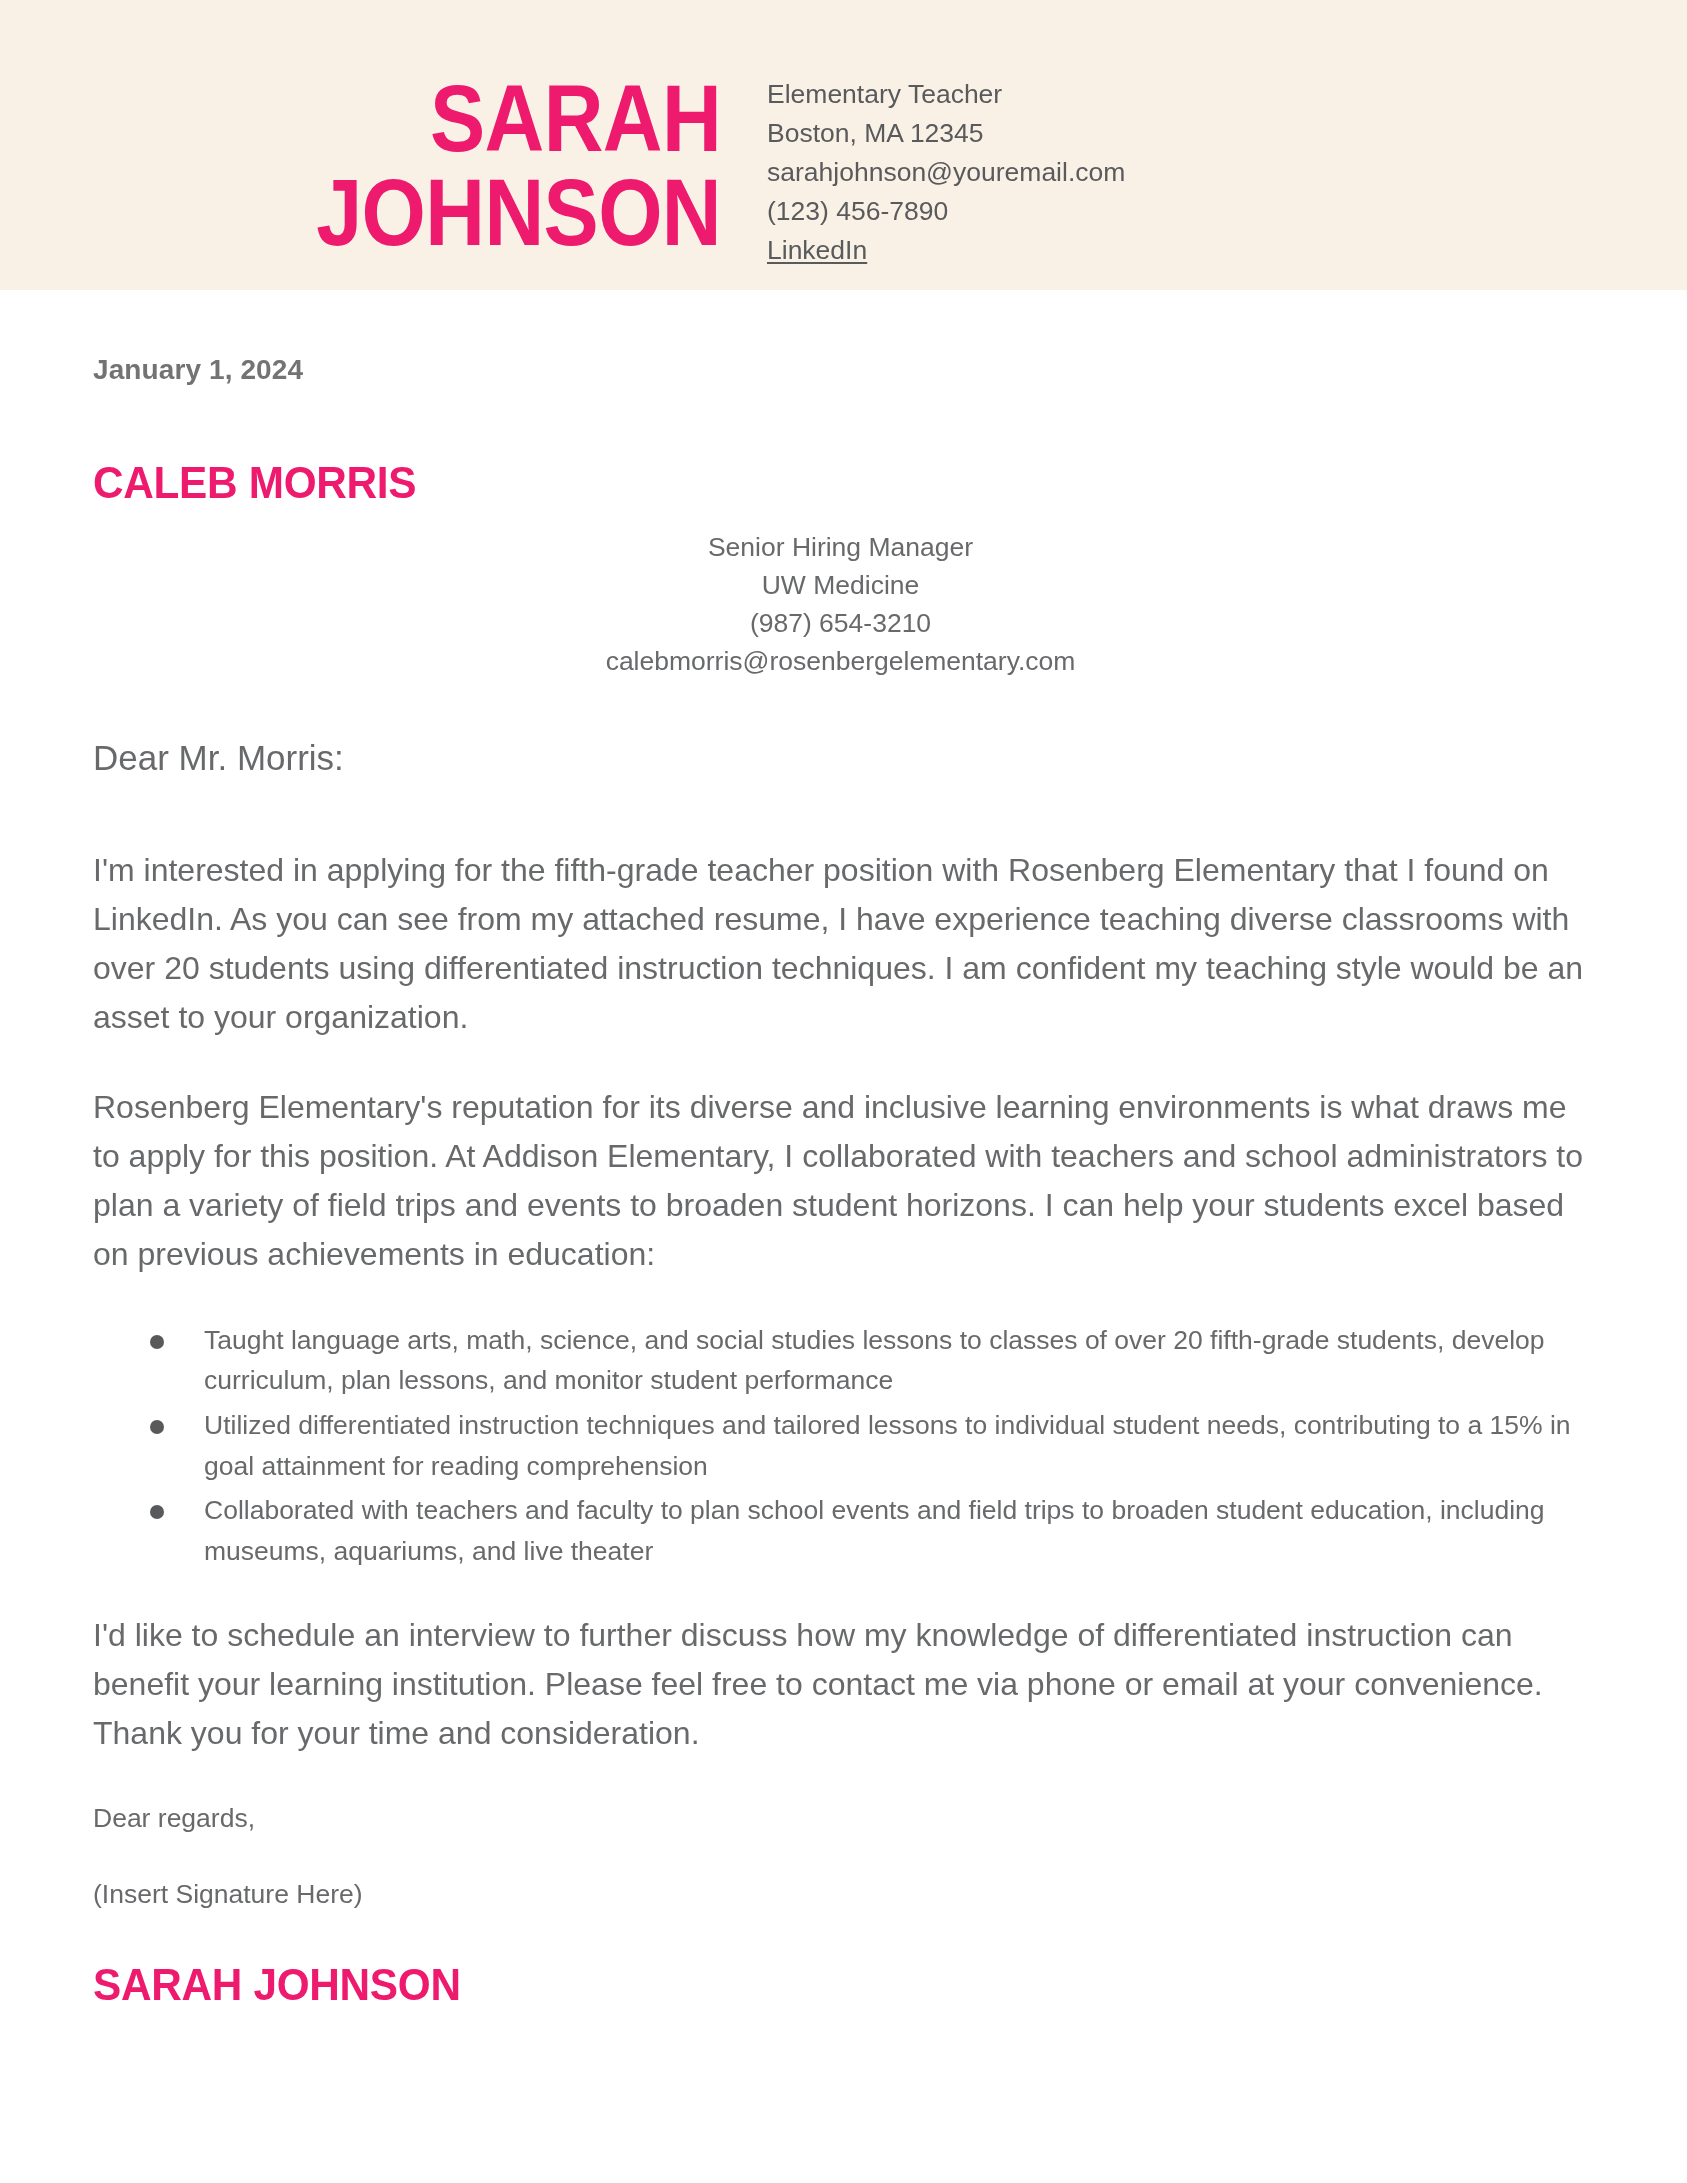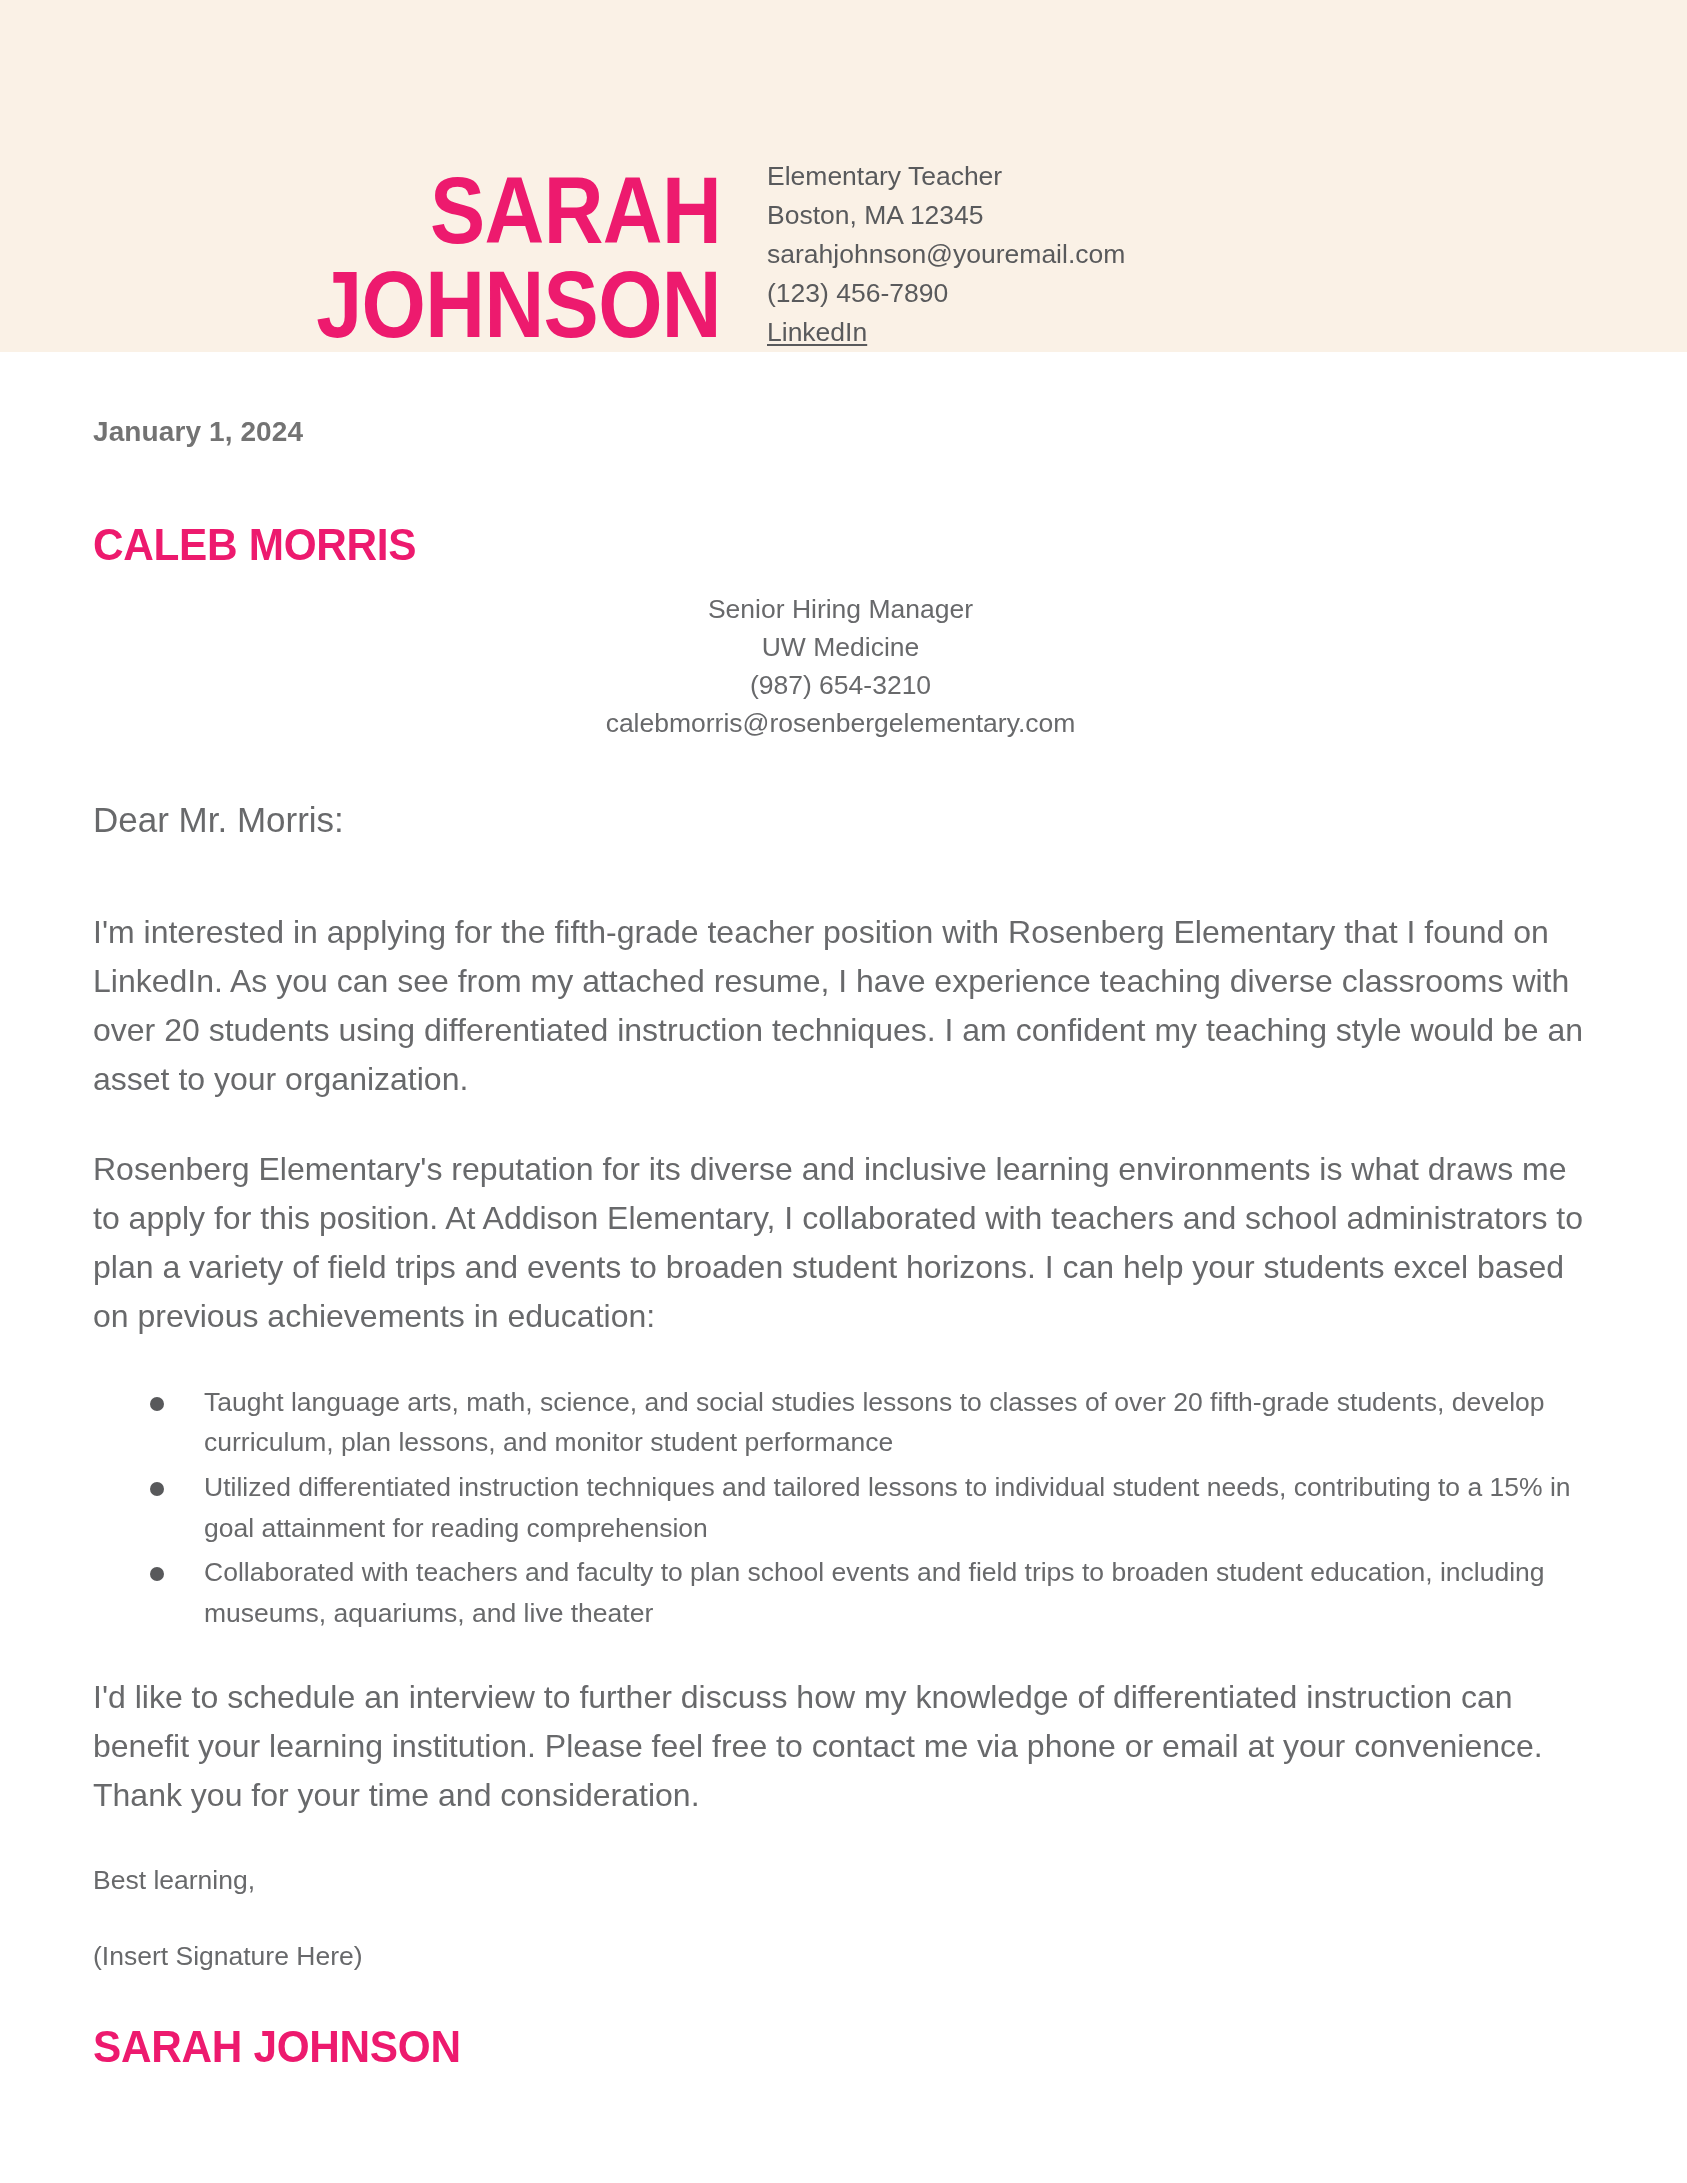--- a/index.html
+++ b/index.html
@@ -22,24 +22,24 @@
     width: 1687px;
     height: 2183px;
     background: #ffffff;
     overflow: hidden;
   }
 
   
   .header-band {
     position: relative;
     width: 100%;
-    height: 352px;
+    height: 290px;
     background: #FAF1E6;
     display: flex;
-    align-items: flex-end;
+    align-items: center;
     padding: 41px 0 0 0;
   }
 
   .header-name-col {
     width: 767px;
     padding-right: 46px;
     text-align: right;
     flex: 0 0 auto;
   }
 
@@ -228,21 +228,21 @@
         <span>Utilized differentiated instruction techniques and tailored lessons to individual student needs, contributing to a 15% in goal attainment for reading comprehension</span>
       </li>
       <li class="bullet-item">
         <span class="bullet-dot"></span>
         <span>Collaborated with teachers and faculty to plan school events and field trips to broaden student education, including museums, aquariums, and live theater</span>
       </li>
     </ul>
 
     <p class="body-paragraph">I'd like to schedule an interview to further discuss how my knowledge of differentiated instruction can benefit your learning institution. Please feel free to contact me via phone or email at your convenience. Thank you for your time and consideration.</p>
 
-    <p class="closing-line">Best learning,</p>
+    <p class="closing-line">Dear regards,</p>
 
     <p class="signature-placeholder">(Insert Signature Here)</p>
 
     <div class="signature-name">SARAH JOHNSON</div>
 
   </main>
 
 </div>
 
 

